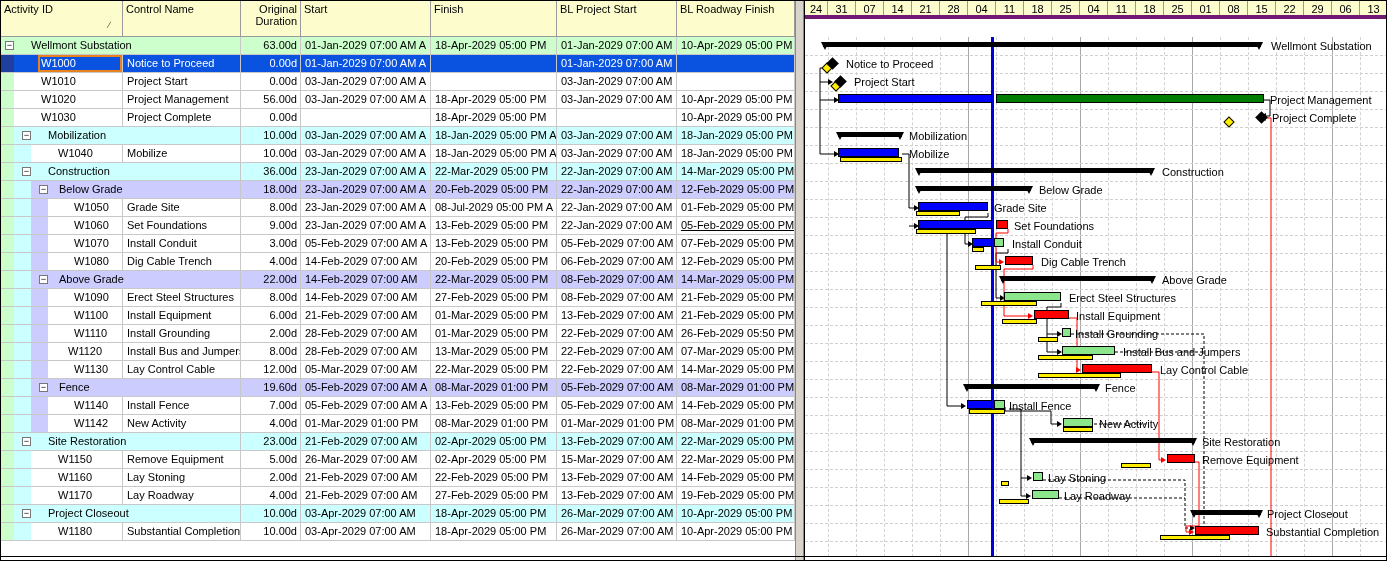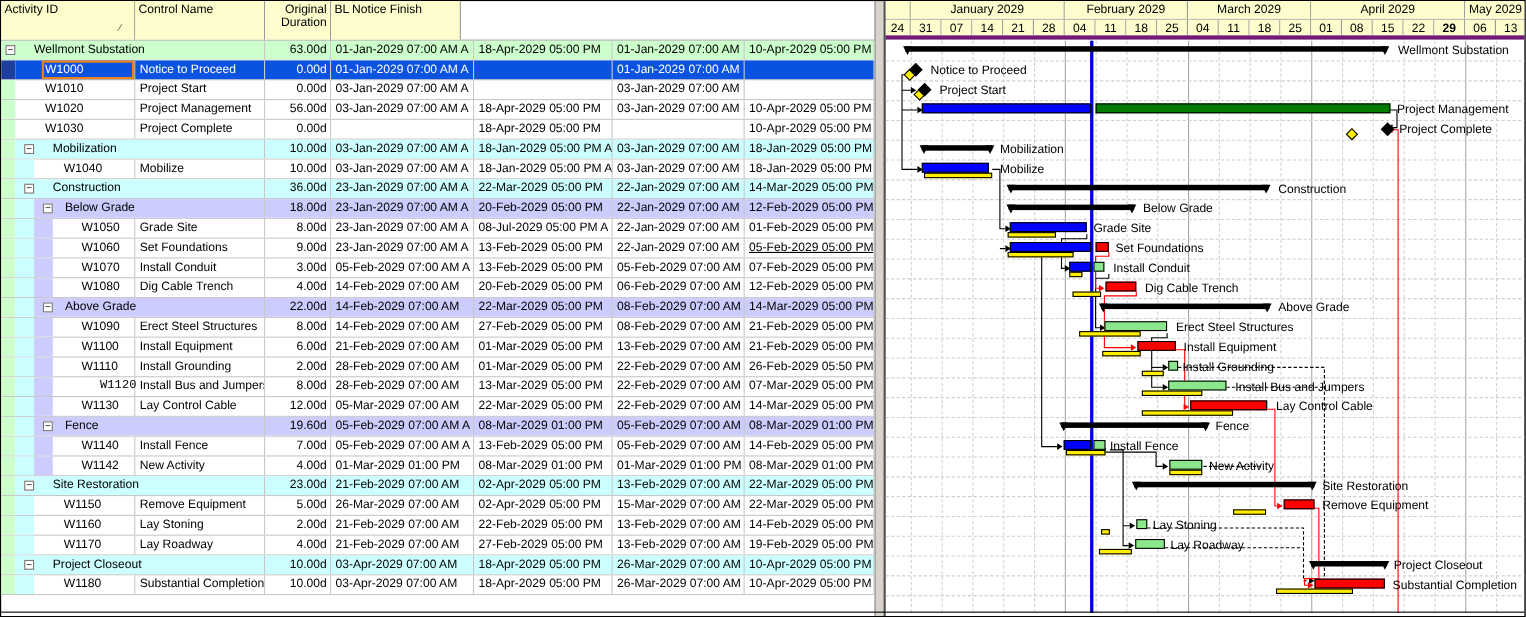--- a/index.html
+++ b/index.html
@@ -47,21 +47,24 @@
 </style>
 </head>
 <body>
 
 <div class="app">
   <div class="table-panel">
     <div class="thead" id="thead">
         <div class="hcell" style="width: 122px; background: rgb(252, 252, 204);">Activity ID<span class="sortmark">∕</span></div>
         <div class="hcell" style="width: 118px; background: rgb(252, 252, 204);">Control Name</div>
         <div class="hcell right" style="width: 60px; background: rgb(252, 252, 204);">Original Duration</div>
-        <div class="hcell" style="width: 118px; background: rgb(252, 252, 204);">BL Notice Finish</div>
+        <div class="hcell" style="width: 130px; background: rgb(252, 252, 204);">Start</div>
+        <div class="hcell" style="width: 126px; background: rgb(252, 252, 204);">Finish</div>
+        <div class="hcell" style="width: 120px; background: rgb(252, 252, 204);">BL Project Start</div>
+        <div class="hcell" style="width: 118px; background: rgb(252, 252, 204);">BL Roadway Finish</div>
       </div>
     <div id="tbody">
         <div class="trow">
           <div class="band" style="left: 0px; width: 794px; background: rgb(204, 255, 204);"></div>
           <div class="cells">
             <div class="tcell" style="width: 240px; color: rgb(0, 0, 0);"></div>
             <div class="tcell right" style="width: 60px; color: rgb(0, 0, 0);">63.00d</div>
             <div class="tcell" style="width: 130px; color: rgb(0, 0, 0);">01-Jan-2029 07:00 AM A</div>
             <div class="tcell" style="width: 126px; color: rgb(0, 0, 0);">18-Apr-2029 05:00 PM</div>
             <div class="tcell" style="width: 120px; color: rgb(0, 0, 0);">01-Jan-2029 07:00 AM</div>
@@ -307,21 +310,21 @@
           <div class="band" style="left: 30px; width: 17px; background: rgb(204, 204, 255);"></div>
           <div class="cells">
             <div class="tcell" style="width: 122px; color: rgb(0, 0, 0);"></div>
             <div class="tcell" style="width: 118px; color: rgb(0, 0, 0);">Install Bus and Jumpers</div>
             <div class="tcell right" style="width: 60px; color: rgb(0, 0, 0);">8.00d</div>
             <div class="tcell" style="width: 130px; color: rgb(0, 0, 0);">28-Feb-2029 07:00 AM</div>
             <div class="tcell" style="width: 126px; color: rgb(0, 0, 0);">13-Mar-2029 05:00 PM</div>
             <div class="tcell" style="width: 120px; color: rgb(0, 0, 0);">22-Feb-2029 07:00 AM</div>
             <div class="tcell" style="width: 118px; color: rgb(0, 0, 0);">07-Mar-2029 05:00 PM</div>
           </div>
-          <div class="idtxt" style="left: 90px; color: rgb(0, 0, 0); font-family: Liberation Mono, monospace;">W1120</div>
+          <div class="idtxt" style="left: 67px; color: rgb(0, 0, 0);">W1120</div>
         </div>
         <div class="trow">
           <div class="band" style="left: 0px; width: 13px; background: rgb(204, 255, 204);"></div>
           <div class="band" style="left: 13px; width: 17px; background: rgb(204, 255, 255);"></div>
           <div class="band" style="left: 30px; width: 17px; background: rgb(204, 204, 255);"></div>
           <div class="cells">
             <div class="tcell" style="width: 122px; color: rgb(0, 0, 0);"></div>
             <div class="tcell" style="width: 118px; color: rgb(0, 0, 0);">Lay Control Cable</div>
             <div class="tcell right" style="width: 60px; color: rgb(0, 0, 0);">12.00d</div>
             <div class="tcell" style="width: 130px; color: rgb(0, 0, 0);">05-Mar-2029 07:00 AM</div>
@@ -457,48 +460,40 @@
             <div class="tcell" style="width: 126px; color: rgb(0, 0, 0);">18-Apr-2029 05:00 PM</div>
             <div class="tcell" style="width: 120px; color: rgb(0, 0, 0);">26-Mar-2029 07:00 AM</div>
             <div class="tcell" style="width: 118px; color: rgb(0, 0, 0);">10-Apr-2029 05:00 PM</div>
           </div>
           <div class="idtxt" style="left: 57px; color: rgb(0, 0, 0);">W1180</div>
         </div>
       </div>
   </div>
   <div class="splitter"></div>
   <div class="gantt-panel">
-    <div class="g-months" id="gmonths">
-        <div class="mcell" style="width: 23px; background: rgb(252, 252, 204);"></div>
-        <div class="mcell" style="width: 140px; background: rgb(252, 252, 204);">January 2029</div>
-        <div class="mcell" style="width: 112px; background: rgb(252, 252, 204);">February 2029</div>
-        <div class="mcell" style="width: 112px; background: rgb(252, 252, 204);">March 2029</div>
-        <div class="mcell" style="width: 140px; background: rgb(252, 252, 204);">April 2029</div>
-        <div class="mcell" style="width: 56px; background: rgb(252, 252, 204);">May 2029</div>
-      </div>
     <div class="g-weeks" id="gweeks">
         <div class="wcell" style="width: 23px; background: rgb(252, 252, 204);">24</div>
         <div class="wcell" style="width: 28px; background: rgb(252, 252, 204);">31</div>
         <div class="wcell" style="width: 28px; background: rgb(252, 252, 204);">07</div>
         <div class="wcell" style="width: 28px; background: rgb(252, 252, 204);">14</div>
         <div class="wcell" style="width: 28px; background: rgb(252, 252, 204);">21</div>
         <div class="wcell" style="width: 28px; background: rgb(252, 252, 204); text-align: center;">28</div>
         <div class="wcell" style="width: 28px; background: rgb(252, 252, 204);">04</div>
         <div class="wcell" style="width: 28px; background: rgb(252, 252, 204);">11</div>
         <div class="wcell" style="width: 28px; background: rgb(252, 252, 204);">18</div>
         <div class="wcell" style="width: 28px; background: rgb(252, 252, 204);">25</div>
         <div class="wcell" style="width: 28px; background: rgb(252, 252, 204);">04</div>
         <div class="wcell" style="width: 28px; background: rgb(252, 252, 204);">11</div>
         <div class="wcell" style="width: 28px; background: rgb(252, 252, 204);">18</div>
         <div class="wcell" style="width: 28px; background: rgb(252, 252, 204);">25</div>
         <div class="wcell" style="width: 28px; background: rgb(252, 252, 204);">01</div>
         <div class="wcell" style="width: 28px; background: rgb(252, 252, 204);">08</div>
         <div class="wcell" style="width: 28px; background: rgb(252, 252, 204);">15</div>
         <div class="wcell" style="width: 28px; background: rgb(252, 252, 204);">22</div>
-        <div class="wcell" style="width: 28px; background: rgb(252, 252, 204); font-weight: bold;">29</div>
+        <div class="wcell" style="width: 28px; background: rgb(252, 252, 204);">29</div>
         <div class="wcell" style="width: 28px; background: rgb(252, 252, 204);">06</div>
         <div class="wcell" style="width: 28px; background: rgb(252, 252, 204);">13</div>
       </div>
     <div class="g-body" id="gbody">
         <div class="gv" style="left: 23px;"></div>
         <div class="gv" style="left: 51px;"></div>
         <div class="gv" style="left: 79px;"></div>
         <div class="gv" style="left: 107px;"></div>
         <div class="gv" style="left: 135px;"></div>
         <div class="gv solid" style="left: 163px;"></div>

